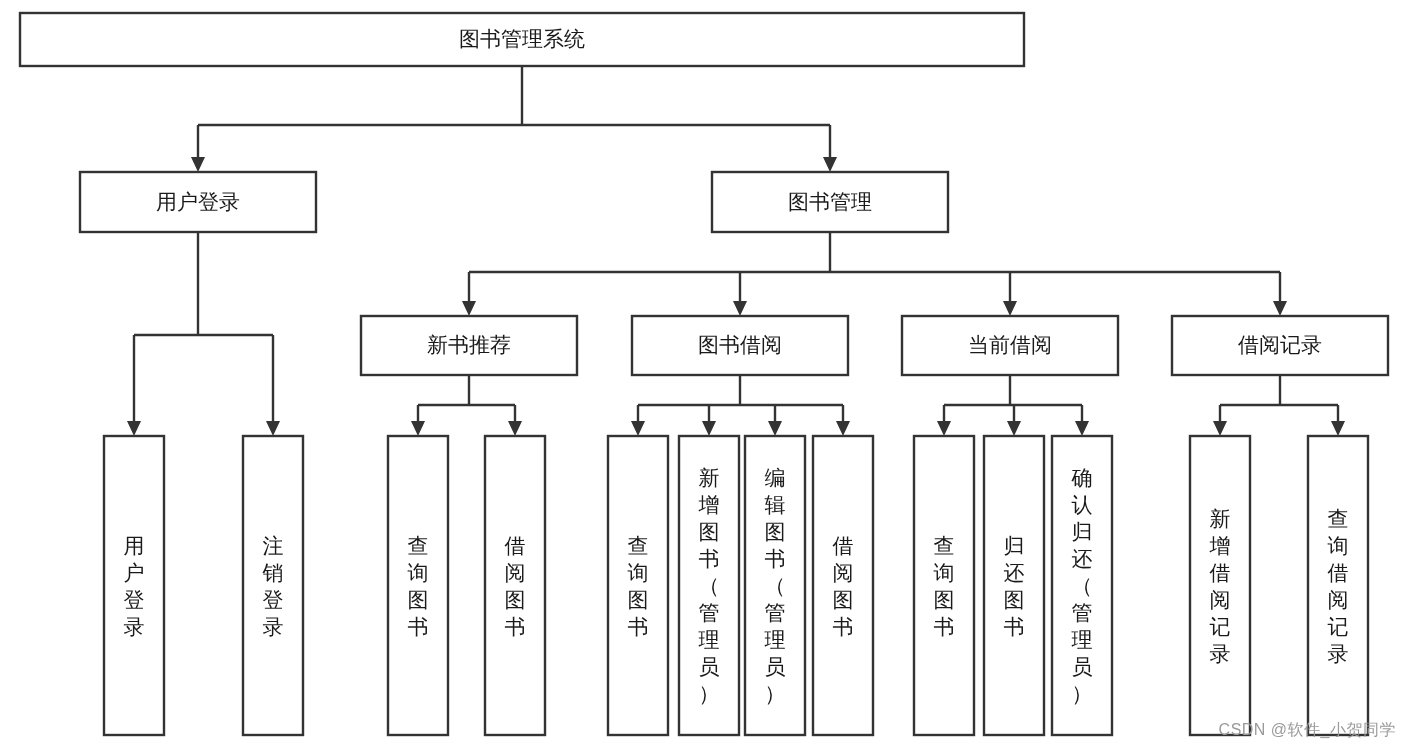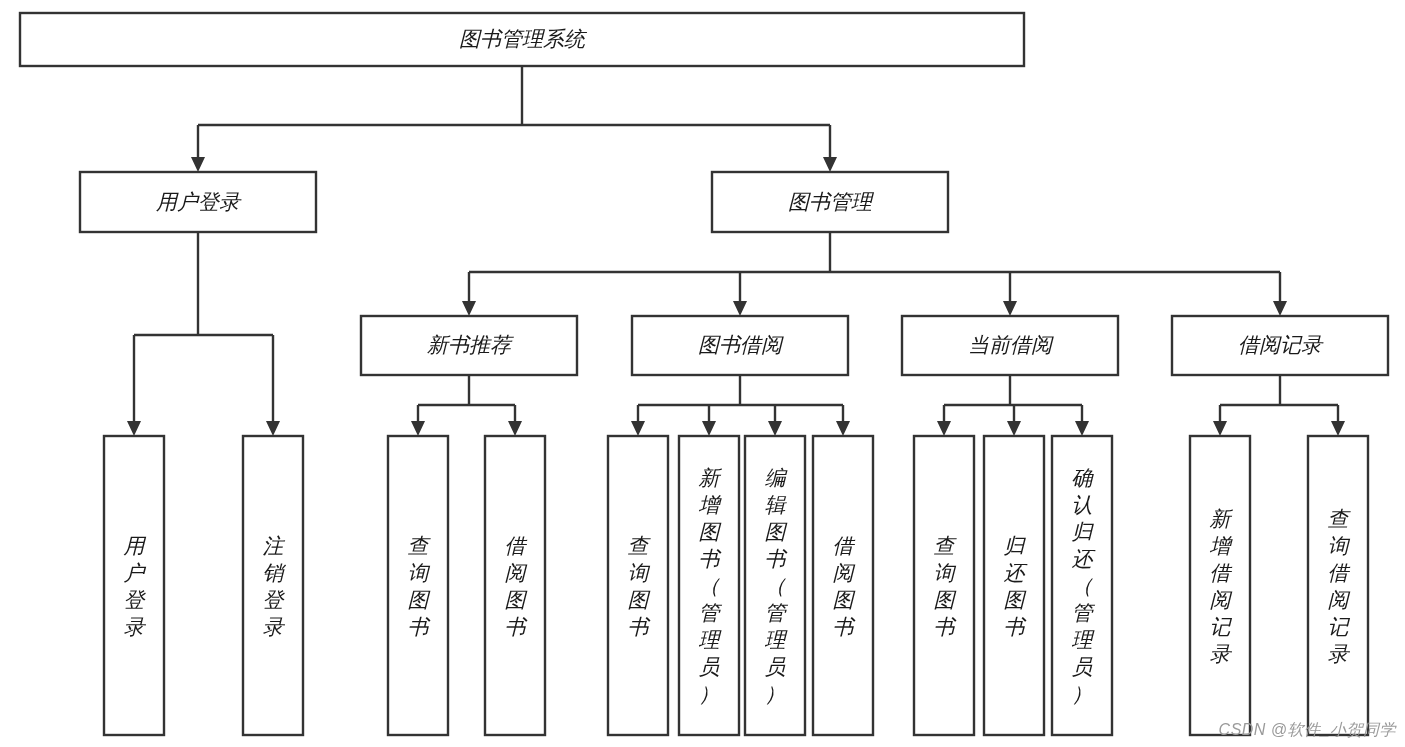--- a/index.html
+++ b/index.html
@@ -11,21 +11,20 @@
     width: 1405px;
     height: 747px;
     font-family: "Liberation Sans", "DejaVu Sans", sans-serif;
     overflow: hidden;
     position: relative;
   }
   #diagram-root {
     position: relative;
     width: 1404px;
     height: 747px;
-    font-style: italic;
   }
   svg.diagram-canvas {
     position: absolute;
     top: 0;
     left: 0;
     width: 1405px;
     height: 747px;
   }
   .node-box {
     fill: #ffffff;

